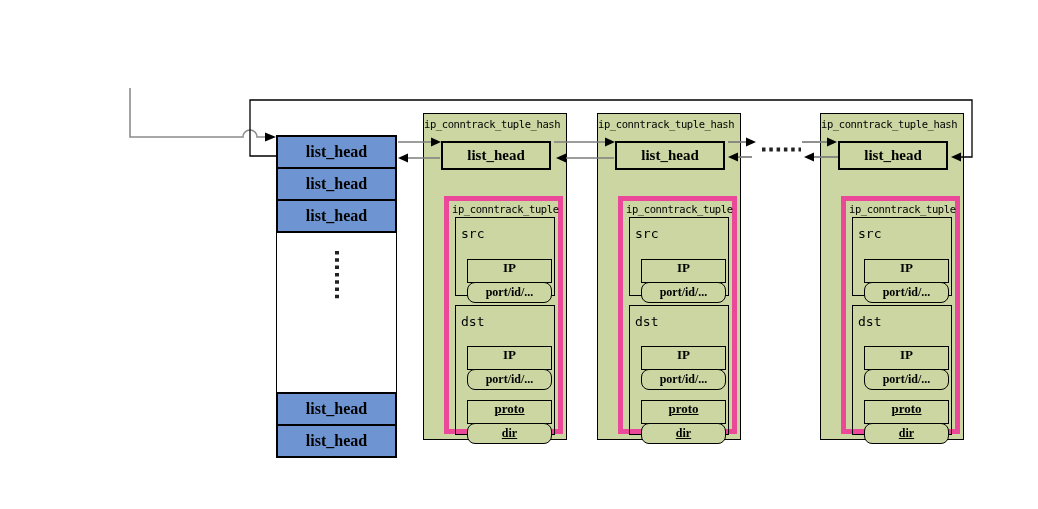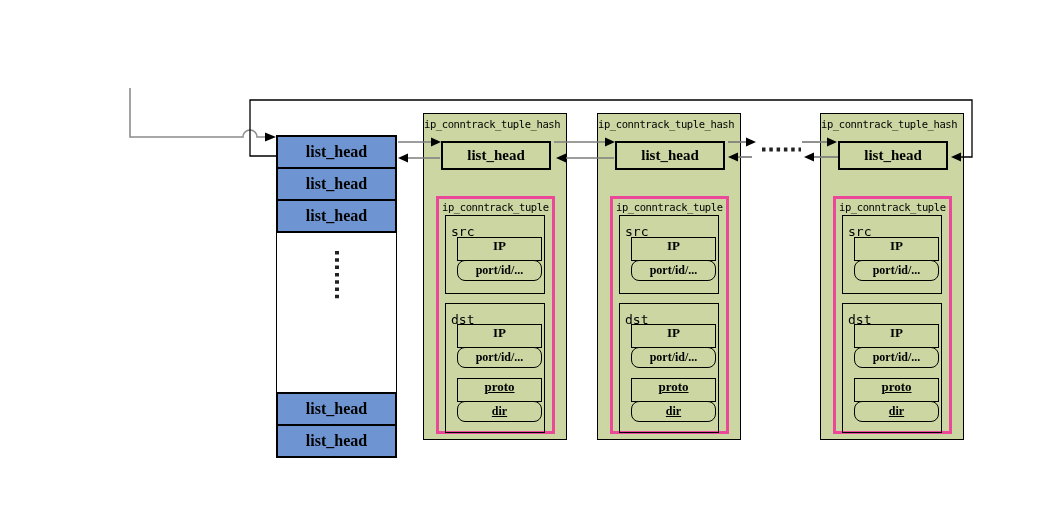--- a/index.html
+++ b/index.html
@@ -42,32 +42,32 @@
   .node-title{
     position:absolute;left:0;top:4px;white-space:nowrap;
     font:10.5px "DejaVu Sans Mono",monospace;letter-spacing:-0.4px;color:#000;
   }
   .node-lh{
     position:absolute;left:17px;top:27px;width:110px;height:29px;
     border:2px solid #000;background:var(--node-fill);
     font:bold 15px "Liberation Serif",serif;text-align:center;line-height:25px;
   }
   .tuple{
-    position:absolute;left:12px;top:82px;width:119px;height:238px;
-    border:3px solid #ec4899;
+    position:absolute;left:20px;top:82px;width:119px;height:238px;
+    border:5px solid #ec4899;
   }
   .tuple-title{
     position:absolute;left:3px;top:2px;white-space:nowrap;
     font:10.5px "DejaVu Sans Mono",monospace;letter-spacing:-0.4px;
   }
   .subbox{position:absolute;left:6px;width:100px;border:1px solid #000;}
   .subbox.src{top:16px;height:79px;}
   .subbox.dst{top:104px;height:130px;}
   .sublabel{position:absolute;left:5px;top:0;font:13px "DejaVu Sans Mono",monospace;margin-top:8px;}
-  .ftable{position:absolute;left:11px;width:85px;}
+  .ftable{position:absolute;left:11px;width:85px;margin-top:20px;}
   .src .ftable{top:21px;}
   .dst .ft1{top:20px;}
   .dst .ft2{top:74px;text-decoration:underline;}
   .frow{
     height:24px;line-height:22px;border:1px solid #000;margin-top:-1px;
     background:var(--node-fill);text-align:center;
     font:bold 13px "Liberation Serif",serif;
   }
   .frow.top{margin-top:0;}
   .frow.sm{font-size:12px;height:21px;line-height:19px;border-radius:8px;}

